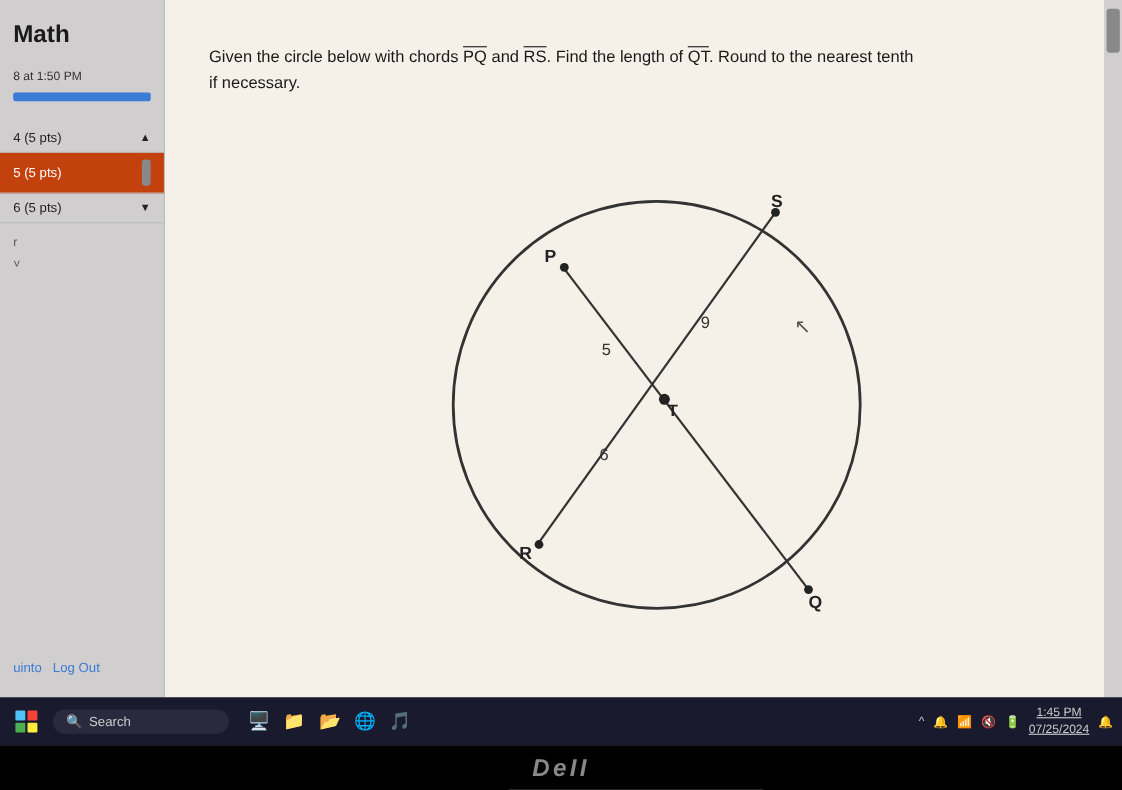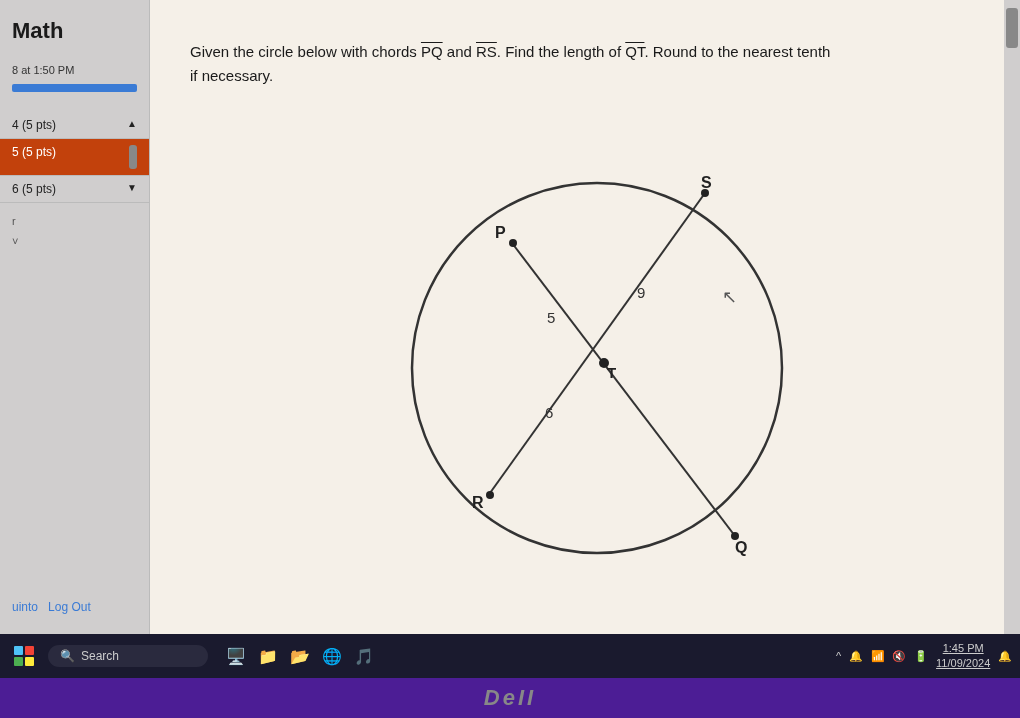--- a/index.html
+++ b/index.html
@@ -54,20 +54,21 @@
       margin: 0 12px 20px 12px;
       border-radius: 2px;
     }
 
     .sidebar-item {
       padding: 6px 12px;
       font-size: 12px;
       color: #222;
       cursor: pointer;
       display: flex;
+      align-items: center;
       justify-content: space-between;
       border-bottom: 1px solid #bbb;
       gap: 40px;
     }
 
     .sidebar-item.active {
       background: #c2410c;
       color: white;
     }
 
@@ -209,21 +210,21 @@
     .time-display {
       text-align: center;
       line-height: 1.4;
       text-decoration: underline;
     }
 
     
     .dell-logo {
       width: 1020px;
       height: 40px;
-      background: #4c1d95;
+      background: #000000;
       display: flex;
       align-items: center;
       justify-content: center;
       color: #555;
       font-size: 18px;
       font-weight: bold;
       letter-spacing: 3px;
     }
 
     svg text {
@@ -332,21 +333,21 @@
   </div>
 
   <div class="taskbar-right">
     <span>^</span>
     <span>🔔</span>
     <span>📶</span>
     <span>🔇</span>
     <span>🔋</span>
     <div class="time-display">
       <div>1:45 PM</div>
-      <div>11/09/2024</div>
+      <div>07/25/2024</div>
     </div>
     <span>🔔</span>
   </div>
 </div>
 
 <div class="dell-logo">
   <span style="color:#888; font-style:italic; font-size:22px;">DeII</span>
 </div>
 
 </body></html>

